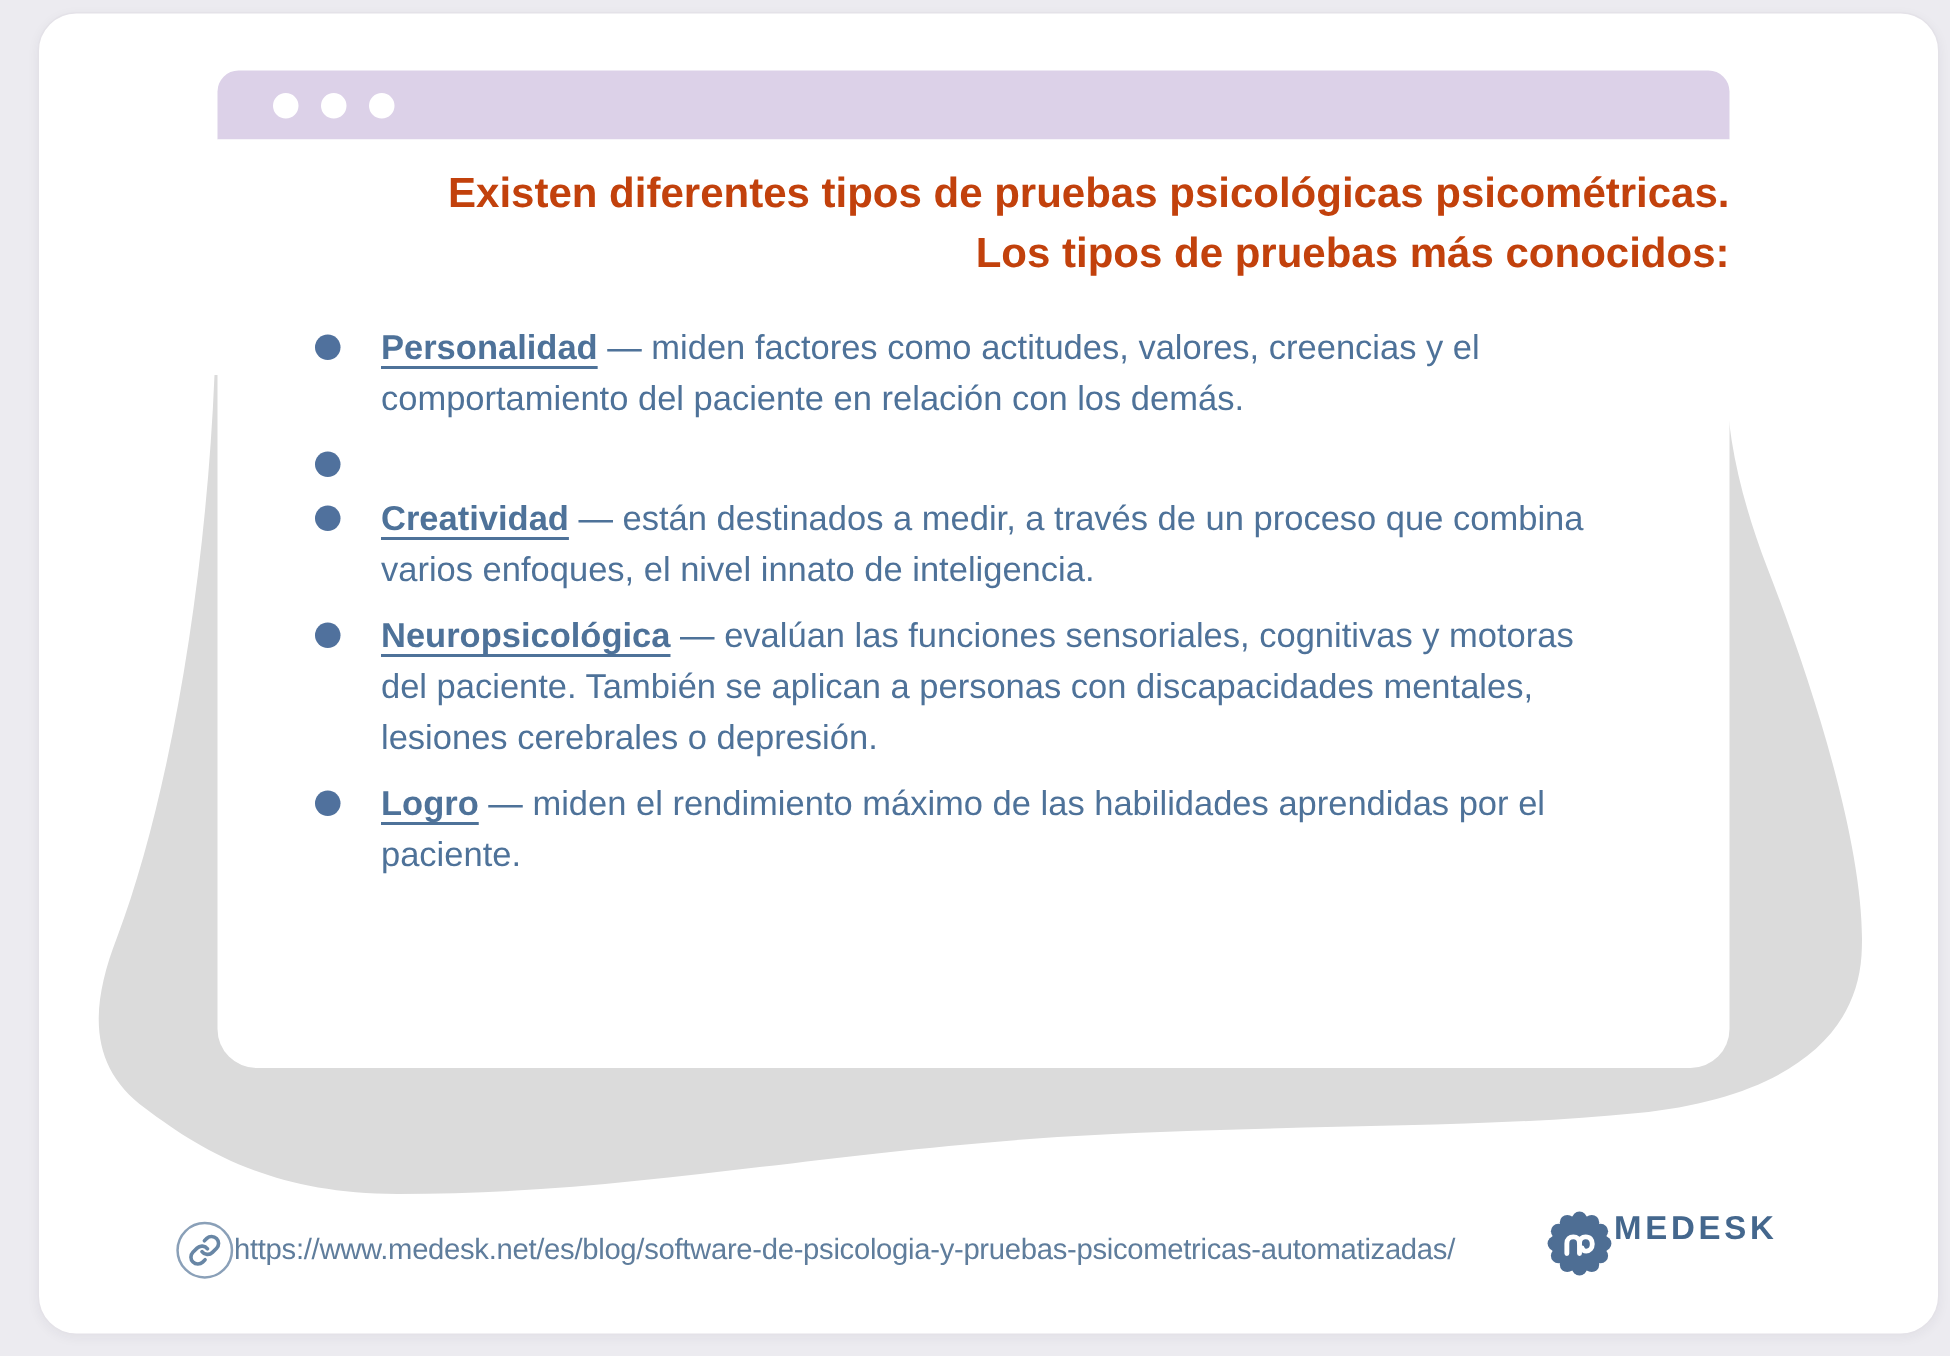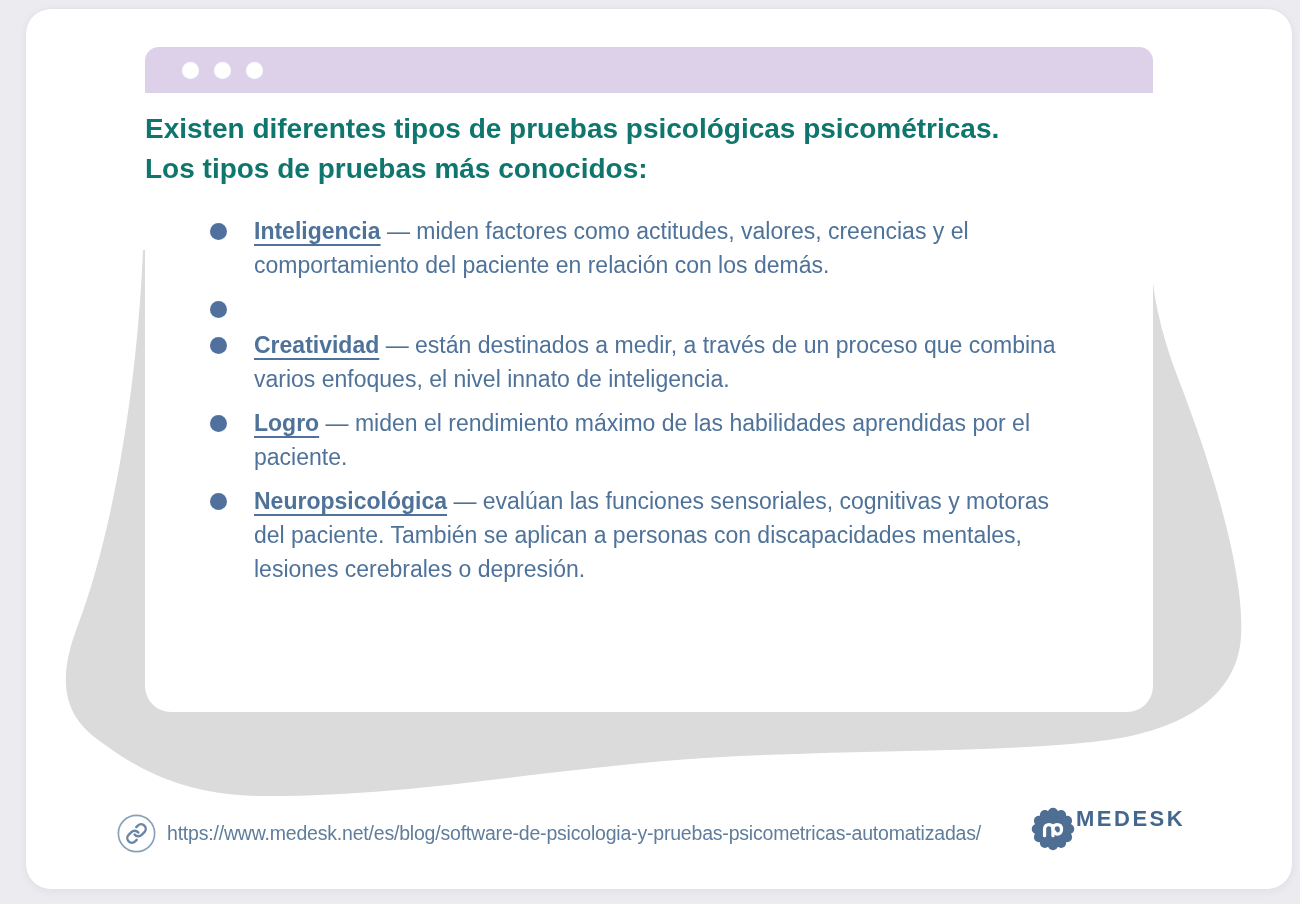--- a/index.html
+++ b/index.html
@@ -10,29 +10,29 @@
 
   svg.blob{position:absolute;left:0;top:0;width:1300px;height:904px;pointer-events:none;}
 
   .window{position:absolute;left:145px;top:47px;width:1008px;}
   .titlebar{height:46px;background:#dcd1e8;border-radius:14px 14px 0 0;
             display:flex;align-items:center;padding-left:37px;gap:15px;}
   .dot{width:17px;height:17px;border-radius:50%;background:#ffffff;}
   .win-content{background:#ffffff;border-radius:0 0 26px 26px;min-height:619px;box-sizing:border-box;
                padding:16px 0 30px 0;}
 
-  .title{ text-align:left;color:#0f766e;font-weight:700;font-size:28px;line-height:40px;}
+  .title{ text-align:right;color:#c2410c;font-weight:700;font-size:28px;line-height:40px;}
 
   .list{margin-top:25px;padding-left:65px;}
   .item{display:flex;margin-bottom:10px;}
   .bullet{flex:0 0 17px;width:17px;height:17px;border-radius:50%;background:#50719d;margin-top:9px;margin-right:27px;}
   .item-text{width:812px;color:#4e7299;font-size:23px;line-height:34px;}
   .term{font-weight:700;text-decoration:underline;text-decoration-thickness:2px;text-underline-offset:5px;}
 
-  .urlrow{position:absolute;left:117px;top:812px;height:42px;display:flex;align-items:center;gap:11px;}
+  .urlrow{position:absolute;left:117px;top:812px;height:42px;display:flex;align-items:center;gap:0;}
   .linkbadge{flex:0 0 39px;}
   .url{color:#5f7d9c;font-size:19.5px;letter-spacing:-0.2px;white-space:nowrap;}
 
   .logo{position:absolute;top:806px;left:1030px;display:flex;align-items:flex-start;gap:0;}
   .wordmark{color:#44678d;font-weight:800;font-size:22px;letter-spacing:2.5px;}
 </style>
 </head>
 <body>
 
 <div id="stage">
@@ -61,41 +61,41 @@
 
       <div class="title">
         <div>Existen diferentes tipos de pruebas psicológicas psicométricas.</div>
         <div>Los tipos de pruebas más conocidos:</div>
       </div>
 
       <div class="list">
 
         <div class="item">
           <span class="bullet"></span>
-          <div class="item-text"><span class="term">Inteligencia</span> <span>—</span> <span>miden factores como actitudes, valores, creencias y el comportamiento del paciente en relación con los demás.</span></div>
+          <div class="item-text"><span class="term">Personalidad</span> <span>—</span> <span>miden factores como actitudes, valores, creencias y el comportamiento del paciente en relación con los demás.</span></div>
         </div>
 
 
         <div class="item">
           <span class="bullet"></span>
         </div>
 
         <div class="item">
           <span class="bullet"></span>
           <div class="item-text"><span class="term">Creatividad</span> <span>—</span> <span>están destinados a medir, a través de un proceso que combina varios enfoques, el nivel innato de inteligencia.</span></div>
         </div>
 
         <div class="item">
           <span class="bullet"></span>
-          <div class="item-text"><span class="term">Logro</span> <span>—</span> <span>miden el rendimiento máximo de las habilidades aprendidas por el paciente.</span></div>
+          <div class="item-text"><span class="term">Neuropsicológica</span> <span>—</span> <span>evalúan las funciones sensoriales, cognitivas y motoras del paciente. También se aplican a personas con discapacidades mentales, lesiones cerebrales o depresión.</span></div>
         </div>
 
         <div class="item">
           <span class="bullet"></span>
-          <div class="item-text"><span class="term">Neuropsicológica</span> <span>—</span> <span>evalúan las funciones sensoriales, cognitivas y motoras del paciente. También se aplican a personas con discapacidades mentales, lesiones cerebrales o depresión.</span></div>
+          <div class="item-text"><span class="term">Logro</span> <span>—</span> <span>miden el rendimiento máximo de las habilidades aprendidas por el paciente.</span></div>
         </div>
 
       </div>
     </div>
   </div>
 
   <div class="urlrow">
     <svg class="linkbadge" width="39" height="39" viewBox="0 0 40 40">
       <circle cx="20" cy="20" r="18.6" fill="none" stroke="#8aa0b8" stroke-width="1.7"></circle>
       <g transform="translate(8.6 8.6) scale(0.95)" fill="none" stroke="#6886a5" stroke-width="2.6" stroke-linecap="round" stroke-linejoin="round">

